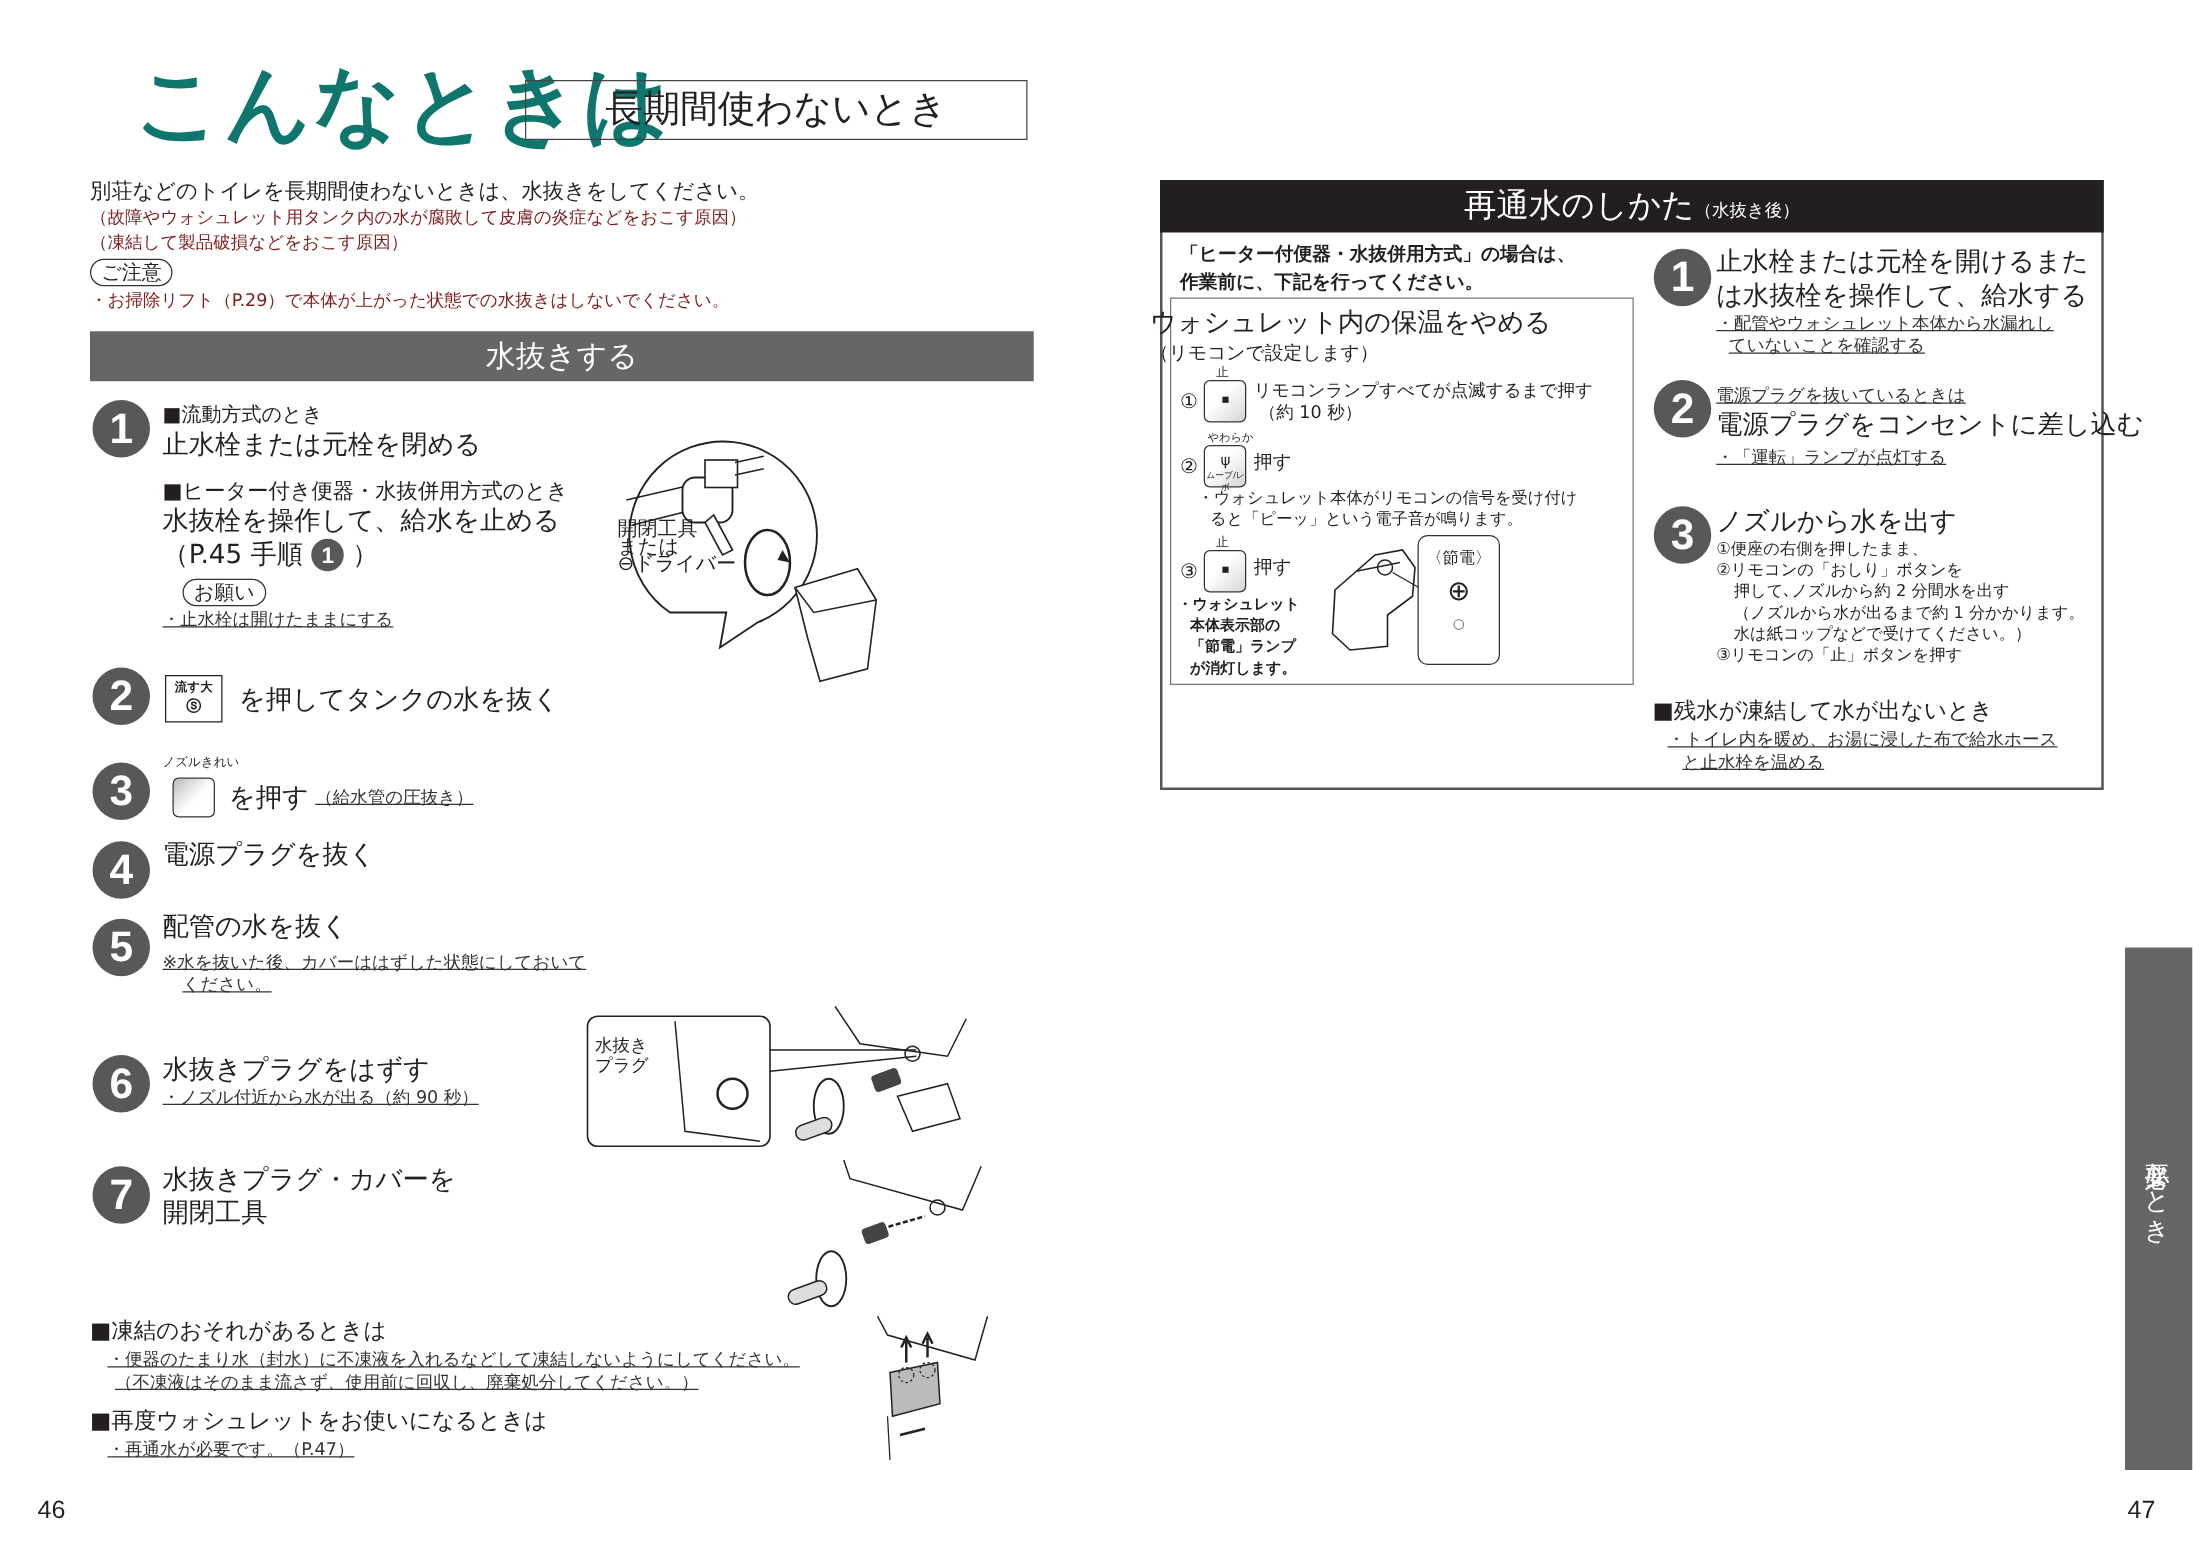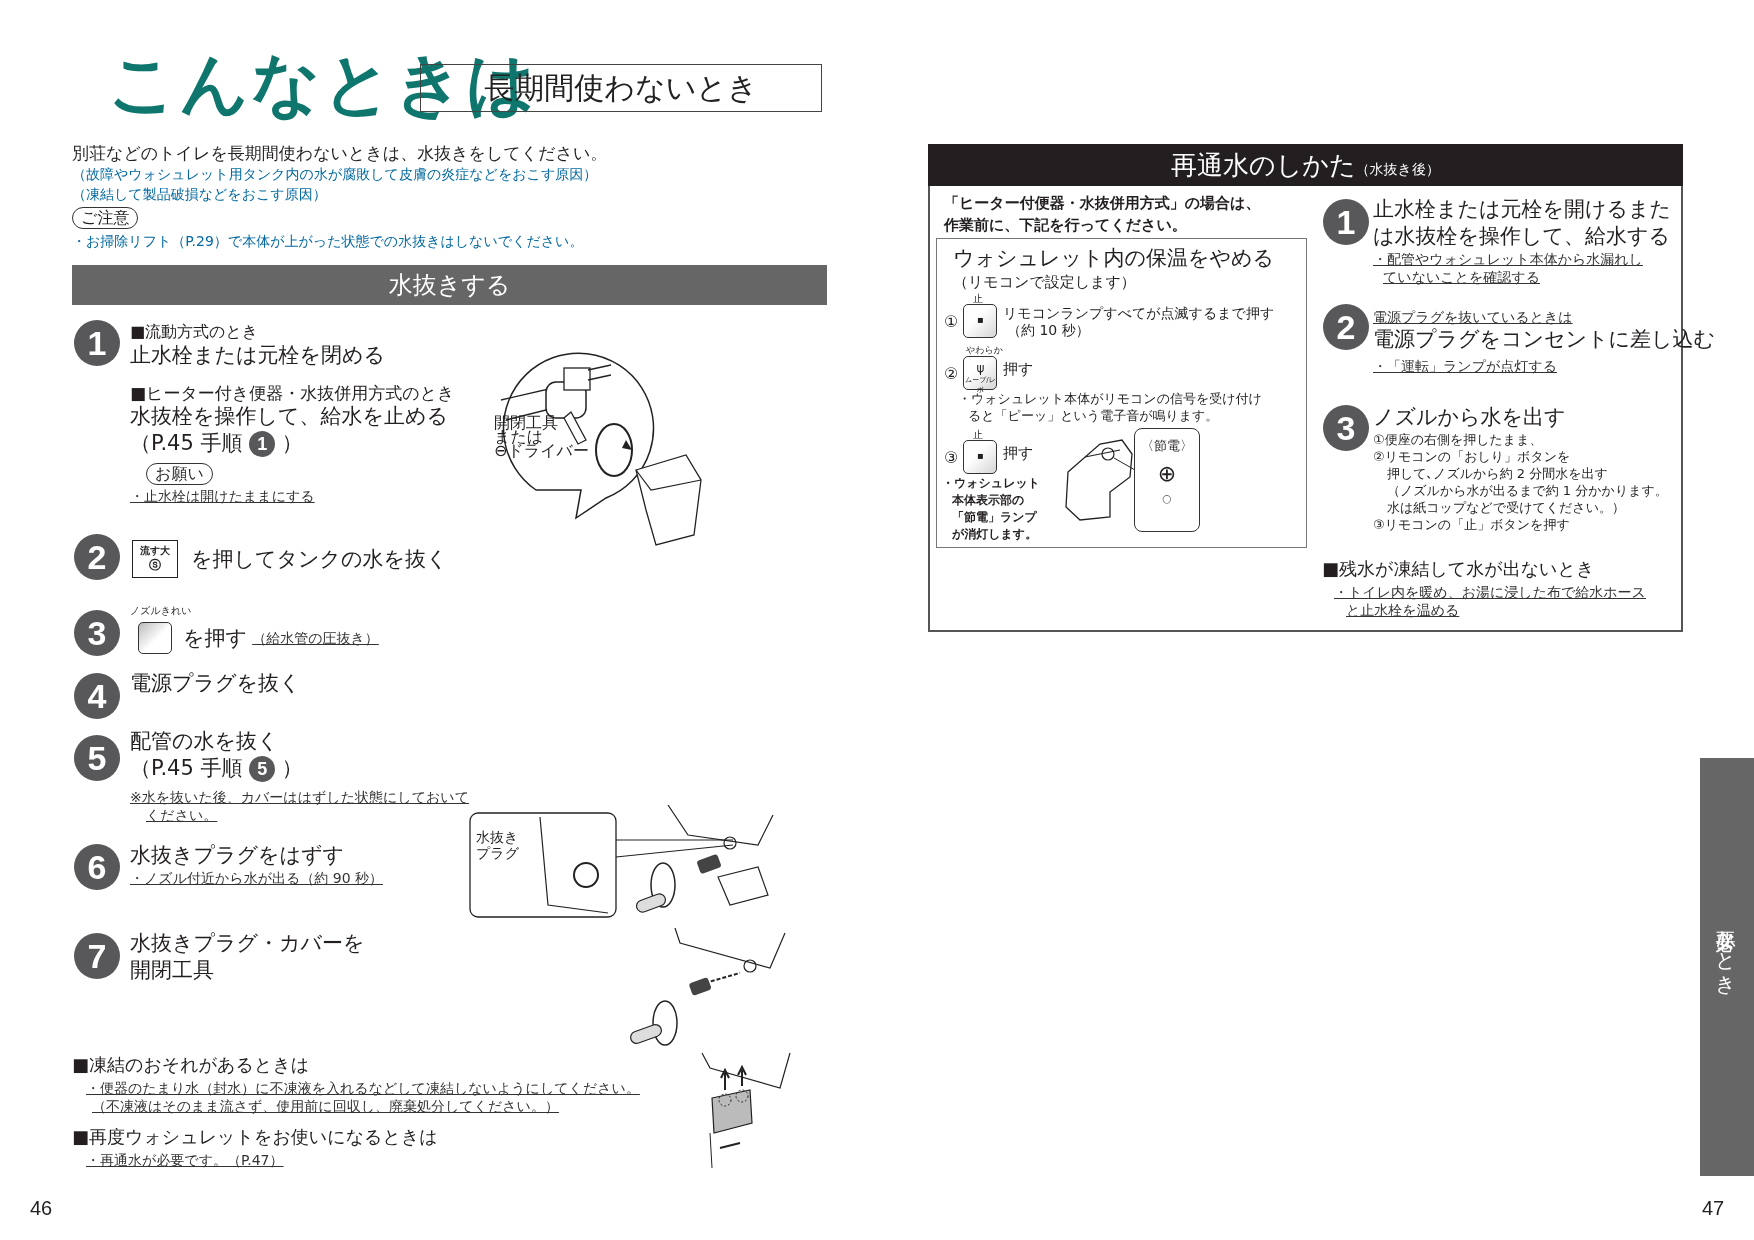--- a/index.html
+++ b/index.html
@@ -5,21 +5,21 @@
   * { box-sizing: border-box; margin: 0; padding: 0; }
   html, body { width: 1754px; height: 1240px; background: #ffffff; overflow: hidden; }
   body { position: relative; font-family: "DejaVu Sans", "Liberation Sans", sans-serif; color: #231f20; }
   .abs { position: absolute; }
 
   
   .title-main { left: 72px; top: 52px; font-size: 68px; font-weight: bold; color: #0f766e; letter-spacing: 2px; line-height: 64px; margin-left: 36px; }
   .title-box { left: 420px; top: 64px; width: 402px; height: 48px; border: 1.5px solid #444; font-size: 30px; line-height: 45px; text-align: center; color: #222; }
 
   .intro { left: 72px; top: 142px; font-size: 17px; line-height: 22px; }
-  .intro-note { font-size: 14px; line-height: 20px; color: #0369a1; }
+  .intro-note { font-size: 14px; line-height: 20px; color: #7f1d1d; }
   .pill { display: inline-block; border: 1.5px solid #333; border-radius: 11px; padding: 0 8px; font-size: 16px; line-height: 20px; margin: 3px 0 2px 0; }
 
   .band-left { left: 72px; top: 265px; width: 755px; height: 40px; background: #666667; color: #fff; font-size: 24px; line-height: 40px; text-align: center; }
 
   .step-num { width: 46px; height: 46px; border-radius: 50%; background: #58585a; color: #fff; font-weight: bold; font-size: 34px; line-height: 46px; text-align: center; font-family: "Liberation Sans", sans-serif; }
   .step-small { font-size: 16px; line-height: 20px; }
   .step-big { font-size: 21px; line-height: 27px; }
   .note { font-size: 14px; line-height: 18px; color: #333; text-decoration: underline; }
   .inline-num { display: inline-block; width: 26px; height: 26px; border-radius: 50%; background: #58585a; color: #fff; font-weight: bold; font-size: 18px; line-height: 26px; text-align: center; vertical-align: middle; font-family: "Liberation Sans", sans-serif; }
 
@@ -115,25 +115,20 @@
     <span class="note" style="vertical-align:middle;">（給水管の圧抜き）</span>
   </div>
 </div>
 
 <div class="abs step-num" style="left:74px;top:673px;">4</div>
 <div class="abs step-big" style="left:130px;top:670px;">電源プラグを抜く</div>
 
 <div class="abs step-num" style="left:74px;top:735px;">5</div>
 <div class="abs" style="left:130px;top:728px;">
   <div class="step-big">配管の水を抜く</div>
-  <div class="step-big">
-    <span>（P.45 手順</span>
-    <span class="inline-num">5</span>
-    <span>）</span>
-  </div>
   <div class="note" style="margin-top:6px;">※水を抜いた後、カバーははずした状態にしておいて</div>
   <div class="note" style="padding-left:16px;">ください。</div>
 </div>
 
 <div class="abs step-num" style="left:74px;top:844px;">6</div>
 <div class="abs" style="left:130px;top:842px;">
   <div class="step-big">水抜きプラグをはずす</div>
   <div class="note">・ノズル付近から水が出る（約 90 秒）</div>
 </div>
 
@@ -202,21 +197,21 @@
 <div class="abs band-right">
   <span>再通水のしかた</span><span class="sub">（水抜き後）</span>
 </div>
 
 <div class="abs pre-note">
   <div>「ヒーター付便器・水抜併用方式」の場合は、</div>
   <div>作業前に、下記を行ってください。</div>
 </div>
 
 <div class="abs inner-box"></div>
-<div class="abs" style="left:953px;top:244px;">
+<div class="abs" style="left:920px;top:244px;">
   <div style="font-size:21px;line-height:28px;">ウォシュレット内の保温をやめる</div>
   <div style="font-size:15px;line-height:20px;">（リモコンで設定します）</div>
 </div>
 
 <div class="abs tiny-label" style="left:973px;top:293px;">止</div>
 <div class="abs" style="left:944px;top:304px;">
   <span class="circled">①</span>
   <span class="rbtn">▪</span>
 </div>
 <div class="abs" style="left:1003px;top:305px;font-size:14px;line-height:17px;">

